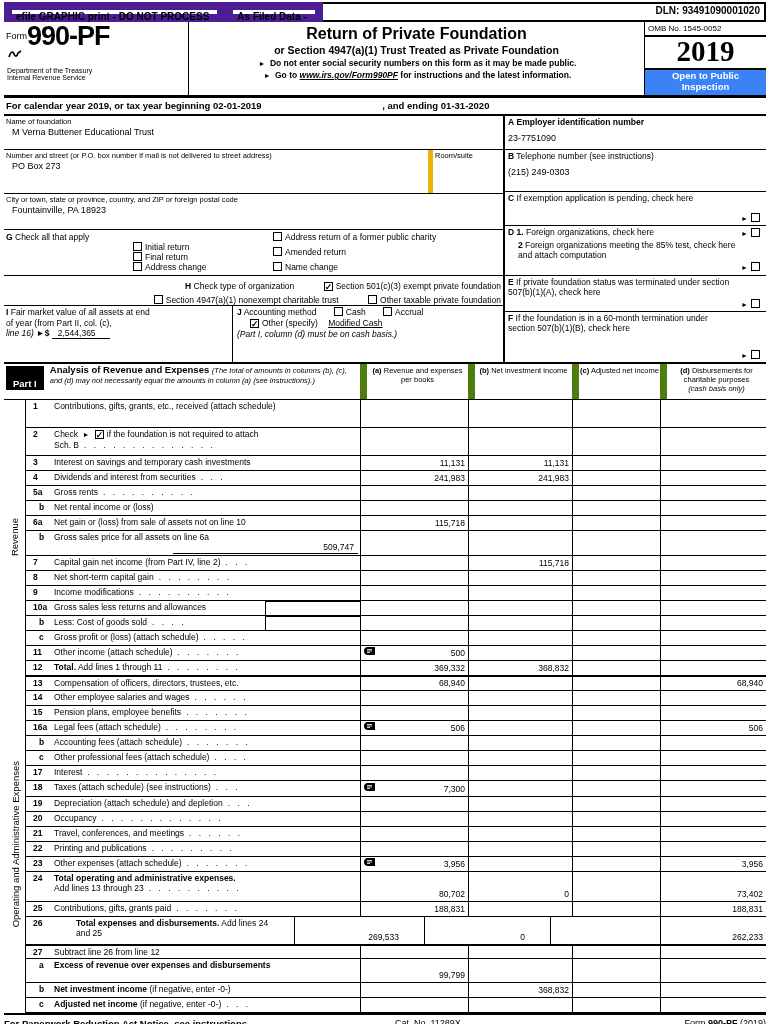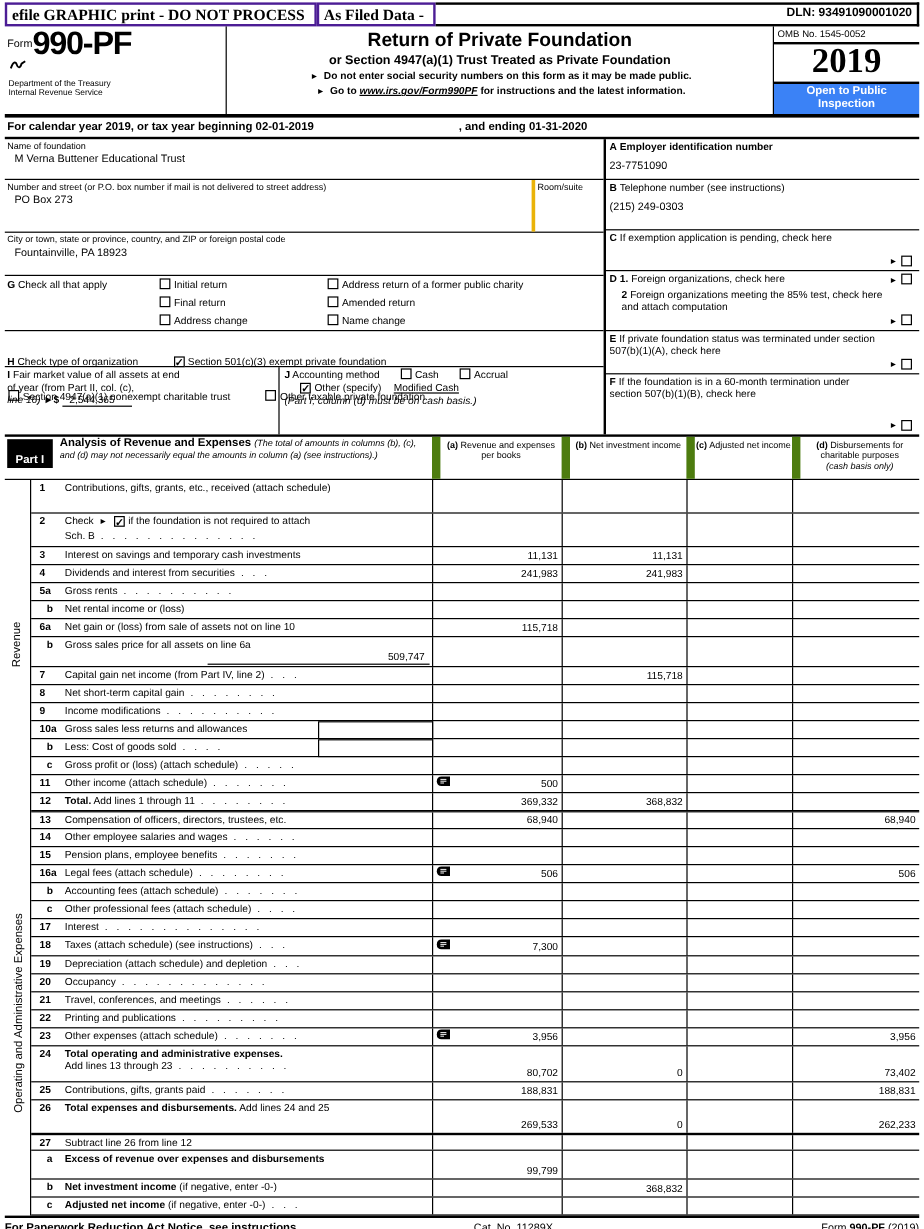--- a/index.html
+++ b/index.html
@@ -12,21 +12,21 @@
   .sl { font-size: 7.5px; padding: 1px 2px; }
   .val { font-size: 9px; padding: 0 2px 1px 8px; }
   .arr { font-size: 7px; margin: 0 2px; }
   .cb { display:inline-block; width:9px; height:9px; border:1px solid #000;
         background:#fff; vertical-align:-1px; text-align:center; line-height:8px;
         font-size:9px; margin: 0 3px 0 1px; flex:none; }
   .cb.ck::after { content:"✓"; font-weight:bold; }
 
   
   .topbar { display:flex; height:20px; }
-  .tb-box { border:2px solid #4c1d95; padding:1px 8px 0 4px; font-size:13px; font-weight:bold;font-family:Liberation Serif, serif; }
+  .tb-box { border:8px solid #4c1d95; padding:1px 8px 0 4px; font-size:10px; font-weight:bold; }
   .tb-fill { border:2px solid #000; border-left:none; flex:1; text-align:right;
              padding:1px 4px 0 0; font-size:10px; font-weight:bold; }
 
   
   .hdr { display:flex; border-bottom:3px solid #000; height:76px; }
   .hdr-left { width:185px; border-right:1px solid #000; padding:2px 2px; position:relative; }
   .formnum { font-size:27px; font-weight:bold; line-height:0.9; letter-spacing:-1px; }
   .formword { font-size:9px; vertical-align:6px; }
   .dept { position:absolute; bottom:14px; left:3px; }
   .scrib { margin:1px 0 0 2px; }
@@ -48,29 +48,29 @@
 
   
   .entity { display:flex; border-bottom:2px solid #000; }
   .ent-left { flex:1; }
   .ent-right { width:263px; border-left:2px solid #000; display:flex; flex-direction:column; }
   .erow { border-bottom:1px solid #000; }
   .erow:last-child { border-bottom:none; }
   .row-name { height:34px; }
   .row-street { height:44px; display:flex; }
   .street-main { flex:1; }
-  .room { width:60px; border-left:3px solid #eab308; }
+  .room { width:75px; border-left:5px solid #eab308; }
   .row-city { height:36px; }
   .row-g { height:46px; display:flex; padding-top:2px; }
   .gl { width:128px; font-size:8.5px; padding-left:2px; }
   .gcol { display:flex; flex-direction:column; justify-content:space-between; padding:0 0 3px 0; }
-  .gcol.c1 { width:140px; }
+  .gcol.c1 { width:140px;margin-top:10px; }
   .gopt { white-space:nowrap; }
   .row-h { height:30px; padding:1px 2px; }
-  .hline { margin-top:19px; }
+  .hline { margin-top:4px;text-align:right; }
   .hgap { display:inline-block; width:26px; }
   .row-ij { height:56px; display:flex; border-bottom:none; }
   .icol { width:228px; padding:1px 2px; line-height:1.25; }
   .jcol { flex:1; border-left:1px solid #000; padding:1px 4px; line-height:1.3; }
   .uline { text-decoration:underline; }
   .fmv { border-bottom:1px solid #000; padding:0 14px 0 6px; }
 
   .irow { padding:1px 3px; border-bottom:1px solid #000; display:flex; }
   .irow .lblwrap { flex:1; padding-right:2px; }
   .irow .ckwrap { display:flex; align-items:flex-end; padding-bottom:2px; }
@@ -101,21 +101,21 @@
   .s1 { height:275px; display:flex; align-items:center; justify-content:center; border-bottom:none; }
   .s2 { display:flex; align-items:center; justify-content:center; position:absolute; top:275px; bottom:0; left:0; right:0; }
   .strip .s2 { position:absolute; width:22px; }
   .vtext { writing-mode:vertical-rl; transform:rotate(180deg); font-size:9.5px; white-space:nowrap; }
 
   .p1row { display:flex; min-height:15px; border-bottom:1px solid #000; align-items:stretch; }
   .p1row.rt { min-height:28px; }
   .p1row.r6b { min-height:24px; }
   .p1row.r18 { min-height:16px; }
   .p1row.r24 { min-height:30px; }
-  .p1row.r26 { min-height:28px; }
+  .p1row.r26 { min-height:28px;gap:22px; }
   .p1row.r27 { min-height:13px; }
   .p1row.r27a { min-height:24px; }
   .p1row.thick { border-top:1.5px solid #000; }
   .cnum { width:26px; font-weight:bold; padding:1px 0 0 7px; flex:none; }
   .cnum.sub { padding-left:13px; }
   .clbl { flex:1; padding:1px 2px 1px 2px; line-height:1.22; position:relative; }
   .dots { word-spacing:5px; margin-left:5px; }
   .cv { border-left:1px solid #000; display:flex; justify-content:flex-end;
         align-items:flex-end; padding:1px 3px 2px 2px; position:relative; flex:none; }
   .cv.a { width:108px; } .cv.vb { width:104px; } .cv.vc { width:88px; } .cv.vd { width:106px; }

